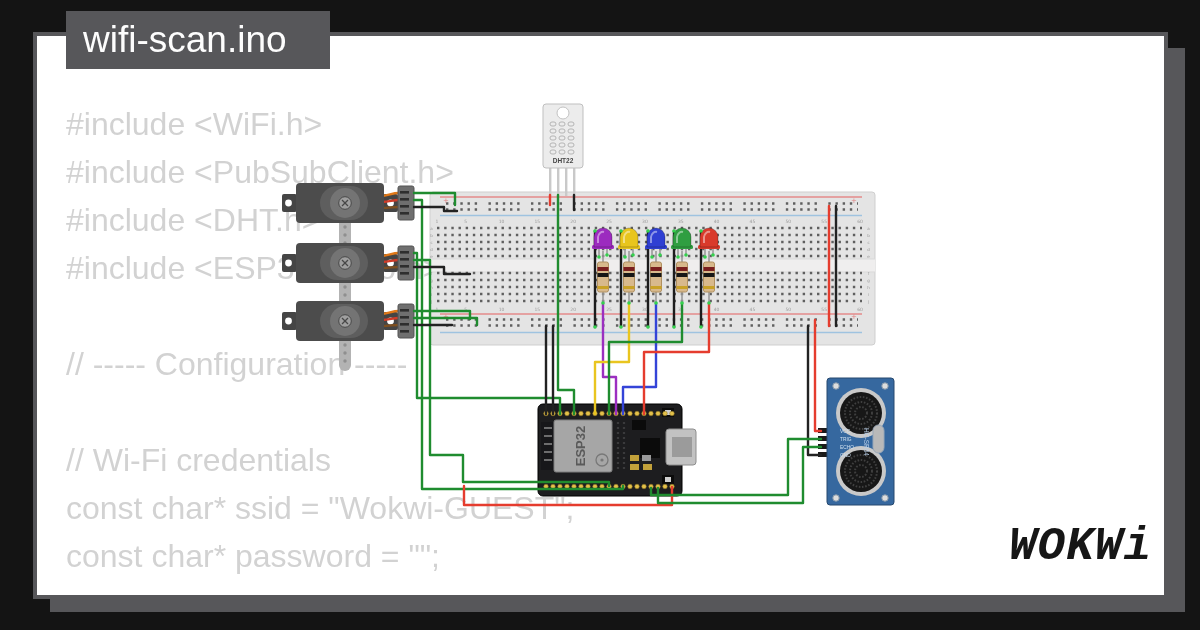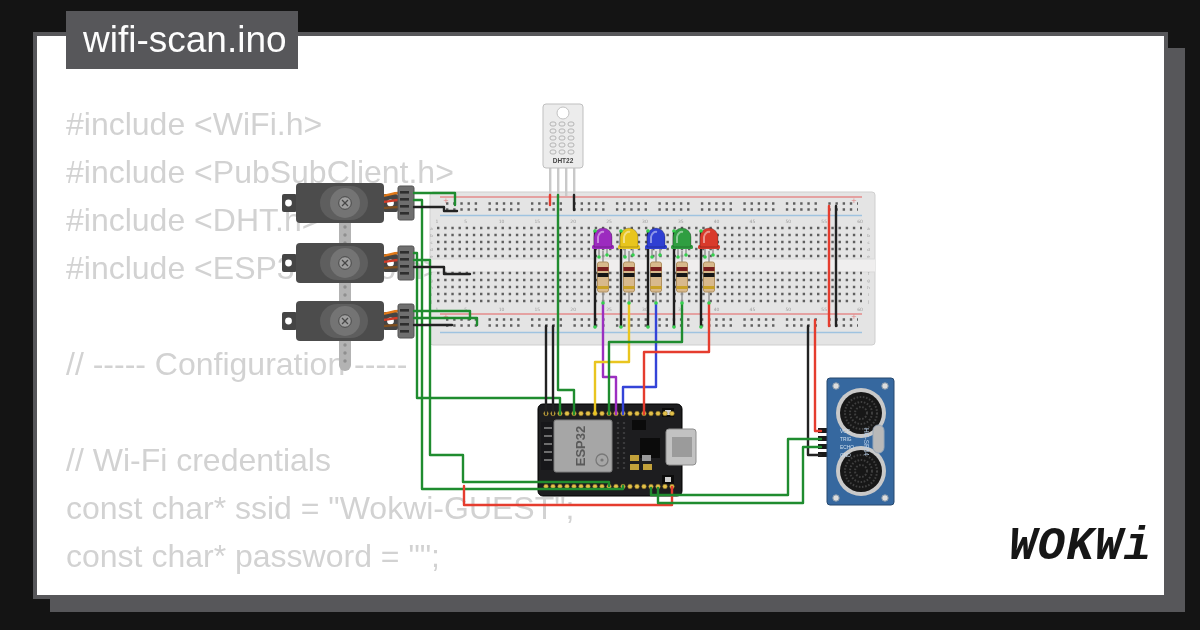--- a/index.html
+++ b/index.html
@@ -5,21 +5,21 @@
   html,body{margin:0;padding:0;background:#141414;}
   .stage{position:relative;width:1200px;height:630px;background:#141414;overflow:hidden;
          font-family:"Liberation Sans", sans-serif;}
   .shadow{position:absolute;left:50px;top:48px;width:1135px;height:564px;background:#57575a;}
   .canvas{position:absolute;left:33px;top:32px;width:1135px;height:567px;background:#ffffff;
           border:4px solid #57575a;box-sizing:border-box;overflow:hidden;}
   .code{position:absolute;left:29px;top:64px;white-space:pre;font-size:32px;line-height:48px;
         color:#d2d2d2;font-family:"Liberation Sans", sans-serif;}
   .logo{position:absolute;right:12px;bottom:22px;font-size:46px;font-weight:bold;font-style:italic;
         letter-spacing:1px;color:#161616;font-family:Liberation Mono, monospace;}
-  .titlechip{position:absolute;left:66px;top:11px;width:232px;height:58px;background:#57575a;
+  .titlechip{position:absolute;left:66px;top:11px;width:264px;height:58px;background:#57575a;
              color:#fdfdfd;font-size:37px;font-weight:500;display:flex;align-items:center;
              padding-left:17px;box-sizing:border-box;z-index:5;}
   svg.circuit{position:absolute;left:0;top:0;z-index:3;}
   .bb-label{font-family:"DejaVu Sans", sans-serif;}
 </style>
 </head>
 <body>
 
 <div class="stage">
   <div class="shadow"></div>

